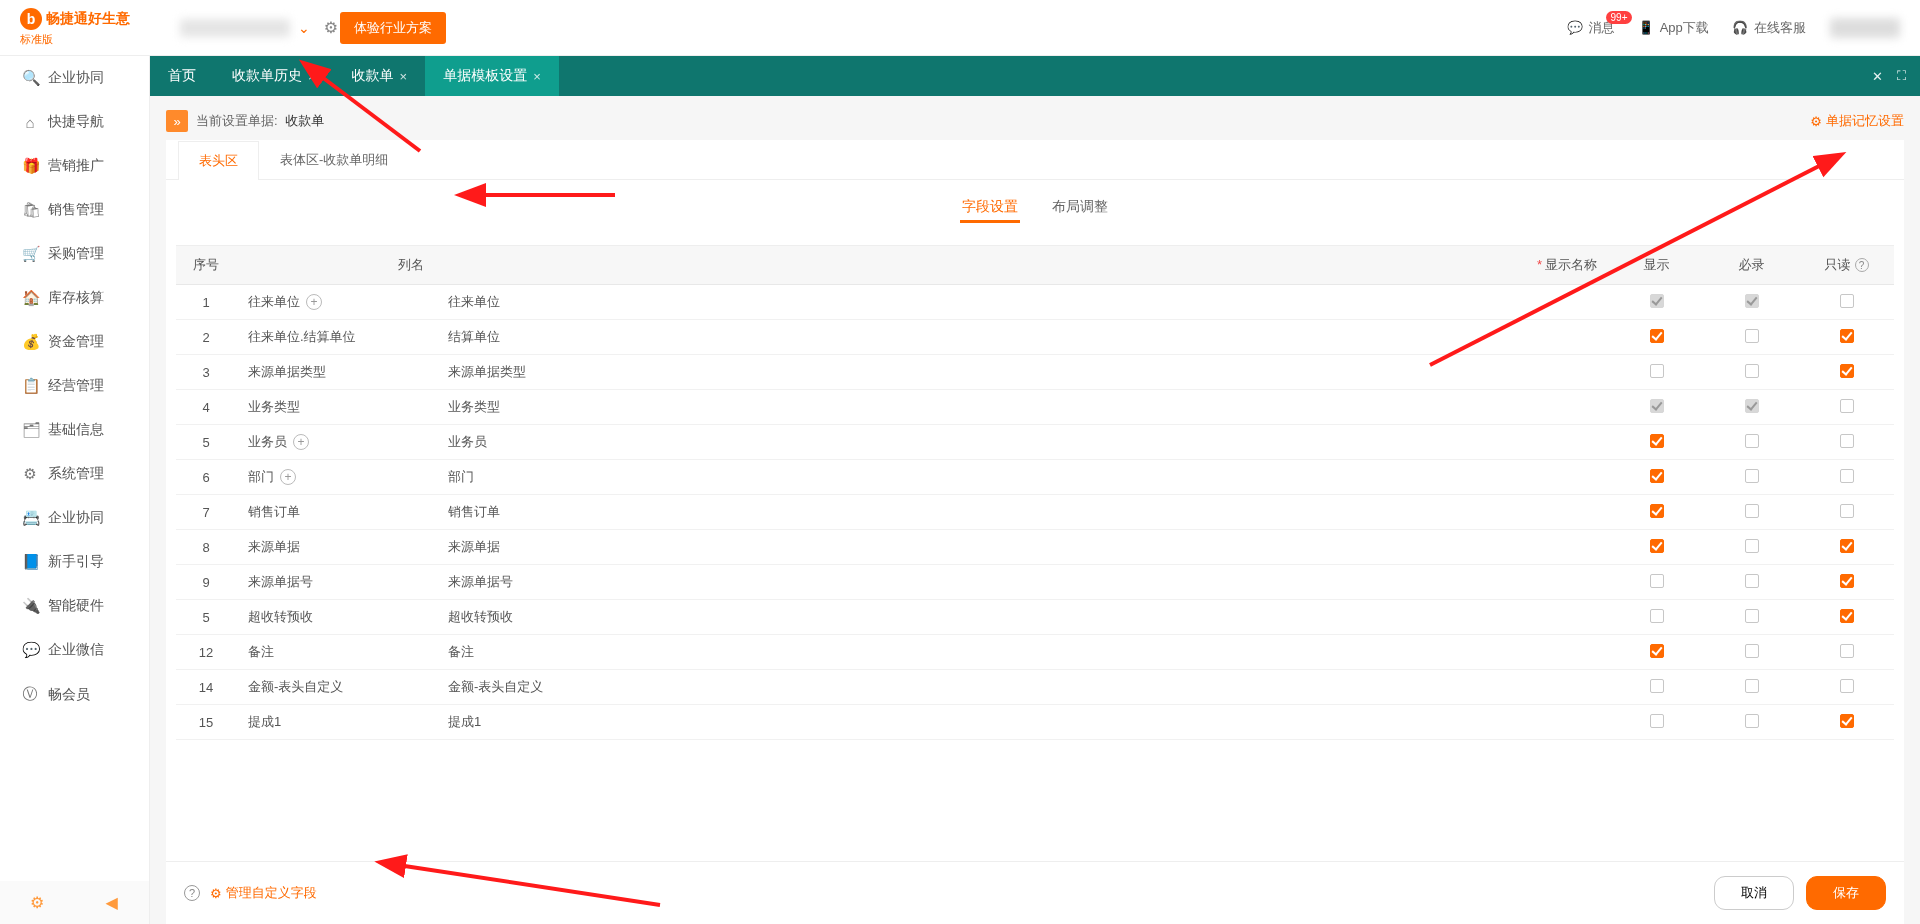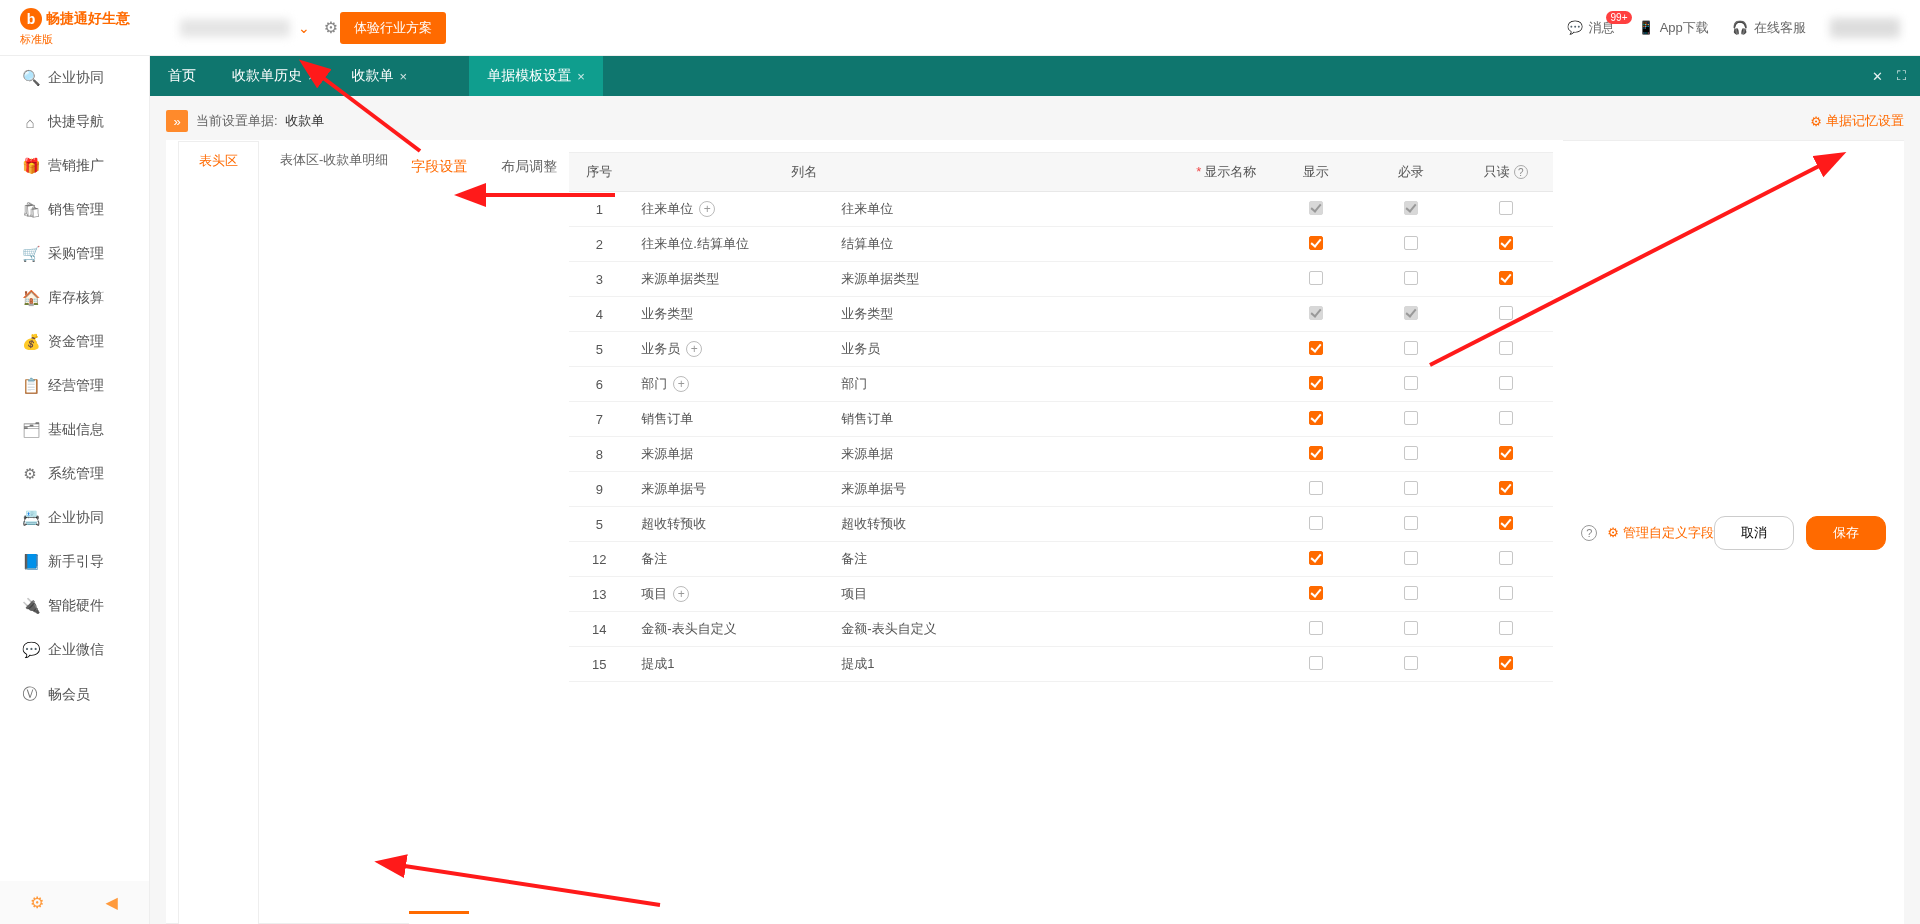--- a/index.html
+++ b/index.html
@@ -25,34 +25,34 @@
 
 .sidebar { position: absolute; left: 0; top: 56px; bottom: 0; width: 150px; background: #fff; border-right: 1px solid #eee; display: flex; flex-direction: column; }
 .sidebar-item { display: flex; align-items: center; gap: 10px; padding: 13px 22px; color: #555; cursor: pointer; font-size: 14px; }
 .side-icon { width: 16px; text-align: center; color: #777; font-size: 15px; }
 .sidebar-bottom { margin-top: auto; background: #fafafa; display: flex; }
 .sidebar-bottom .half { flex: 1; text-align: center; padding: 12px 0; color: #ff9a3c; cursor: pointer; font-size: 16px; }
 
 
 .tabs-strip { position: absolute; left: 150px; right: 0; top: 56px; height: 40px; background: #0f766e; display: flex; align-items: stretch; color: #fff; }
 .tab { display: flex; align-items: center; padding: 0 18px; cursor: pointer; gap: 6px; font-size: 14px; }
-.tab.active { background: #0f9e8e; margin-left: 44px; }
+.tab.active { background: #0f9e8e; }
 .tab .close { font-size: 13px; opacity: .8; }
 .tabs-right { margin-left: auto; display: flex; align-items: center; gap: 14px; padding-right: 14px; }
 .tabs-right span { cursor: pointer; opacity: .9; }
 
 
 .workspace { position: absolute; left: 150px; right: 0; top: 96px; bottom: 0; padding: 14px 16px 0; display: flex; flex-direction: column; }
 .context-row { display: flex; align-items: center; gap: 8px; margin-bottom: 8px; }
 .context-toggle { width: 22px; height: 22px; background: #ff8a2b; color: #fff; display: flex; align-items: center; justify-content: center; border-radius: 2px; cursor: pointer; font-size: 13px; }
 .context-label { color: #666; font-size: 13px; }
 .context-label b { color: #333; font-weight: normal; margin-left: 4px; }
 .memory-link { margin-left: auto; color: #ff6a00; font-size: 13px; cursor: pointer; display: flex; align-items: center; gap: 4px; }
 
-.panel { background: #fff; flex: 1; display: flex; flex-direction: row; min-height: 0; }
+.panel { background: #fff; flex: 1; display: flex; flex-direction: column; min-height: 0; }
 .area-tabs { display: flex; border-bottom: 1px solid #eee; padding-left: 12px; }
 .area-tab { padding: 10px 20px; cursor: pointer; color: #666; border: 1px solid transparent; border-bottom: none; font-size: 13px; }
 .area-tab.active { color: #ff6a00; border-color: #eee; background: #fff; position: relative; top: 1px; }
 
 .sub-tabs { display: flex; justify-content: center; gap: 30px; padding: 14px 0 10px; }
 .sub-tab { padding: 4px 2px; cursor: pointer; color: #666; font-size: 14px; }
 .sub-tab.active { color: #ff6a00; border-bottom: 3px solid #ff6a00; }
 
 .table-wrap { flex: 1; overflow-y: auto; min-height: 0; border-top: 1px solid #eee; margin: 12px 10px; }
 table { width: 100%; border-collapse: collapse; }
@@ -341,28 +341,20 @@
             </tr>
             <tr>
               <td class="c-idx">12</td>
               <td class="c-col">备注</td>
               <td class="c-disp">备注</td>
               <td class="c-chk center"><span class="cb on"></span></td>
               <td class="c-chk center"><span class="cb"></span></td>
               <td class="c-chk center"><span class="cb"></span></td>
             </tr>
             <tr>
-              <td class="c-idx">13</td>
-              <td class="c-col">项目<span class="plus-circ">+</span></td>
-              <td class="c-disp">项目</td>
-              <td class="c-chk center"><span class="cb on"></span></td>
-              <td class="c-chk center"><span class="cb"></span></td>
-              <td class="c-chk center"><span class="cb"></span></td>
-            </tr>
-            <tr>
               <td class="c-idx">14</td>
               <td class="c-col">金额-表头自定义</td>
               <td class="c-disp">金额-表头自定义</td>
               <td class="c-chk center"><span class="cb"></span></td>
               <td class="c-chk center"><span class="cb"></span></td>
               <td class="c-chk center"><span class="cb"></span></td>
             </tr>
             <tr>
               <td class="c-idx">15</td>
               <td class="c-col">提成1</td>

